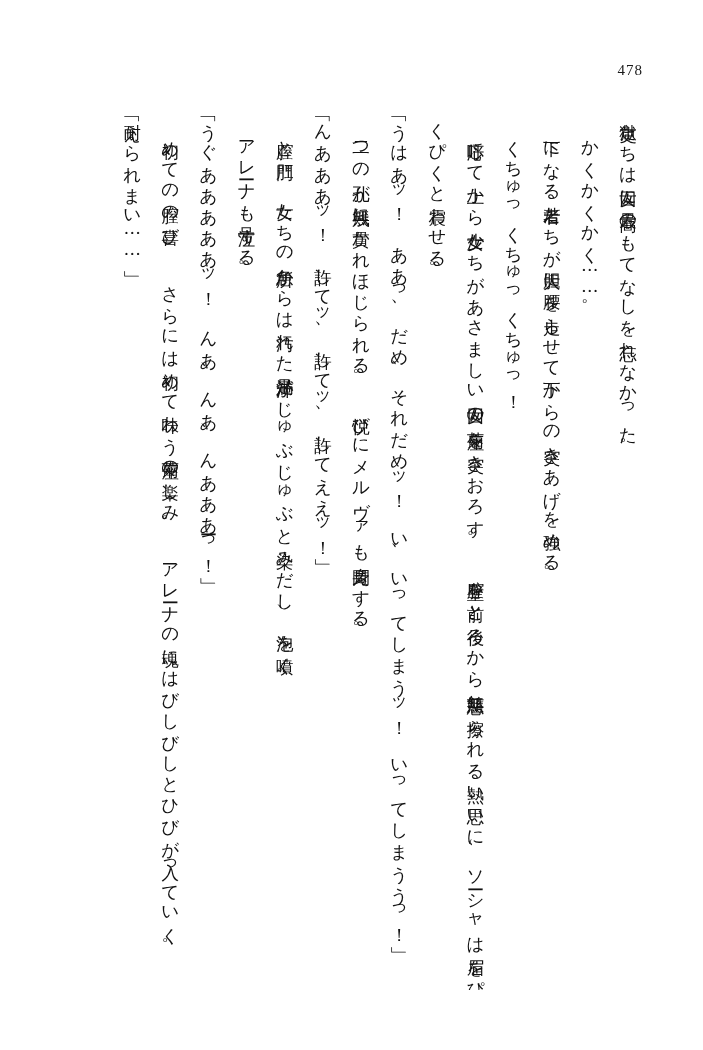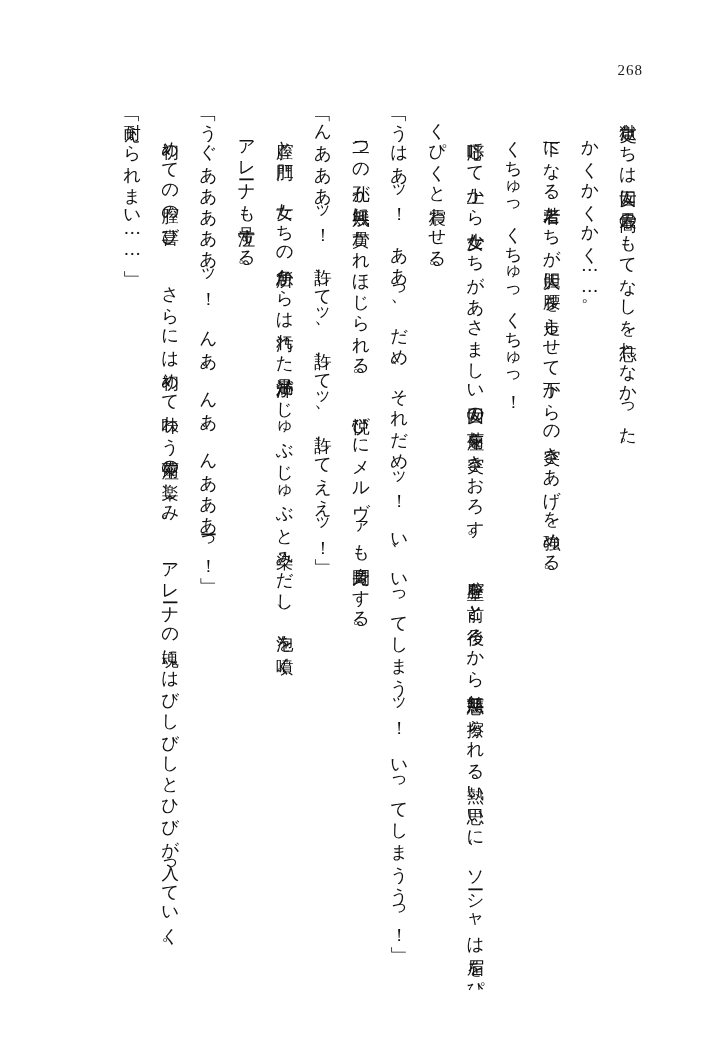--- a/index.html
+++ b/index.html
@@ -47,21 +47,21 @@
   }
   #body-text p.indent {
     text-indent: 1em;
   }
 </style>
 </head>
 <body>
 
 <div id="page">
 
-  <div id="page-number">268</div>
+  <div id="page-number">478</div>
 
   <div id="body-text">
     <p>獄吏たちは女囚に最高のもてなしを忘れなかった。</p>
     <p class="indent">かくかくかく……。</p>
     <p class="indent">下になる若者たちが大胆に腰を走らせて下からの突きあげを強める。</p>
     <p class="indent">くちゅっくちゅっくちゅっ！</p>
     <p class="indent">呼応して上から少女たちがあさましい女囚の菊座を突きおろす。　膣壁を前と後ろから無慈悲に擦られる熱い思いに、ソーシャは眉をぴくぴくと震わせる。</p>
     <p>「うはあッ！　ああっ、だめ、それだめッ！　い、いってしまうッ！　いってしまううっ！」</p>
     <p class="indent">二つの孔が無残に貫かれほじられる。　悦びにメルヴァも身悶えする。</p>
     <p>「んあああッ！　許してッ、許してッ、許してええッ！」</p>

